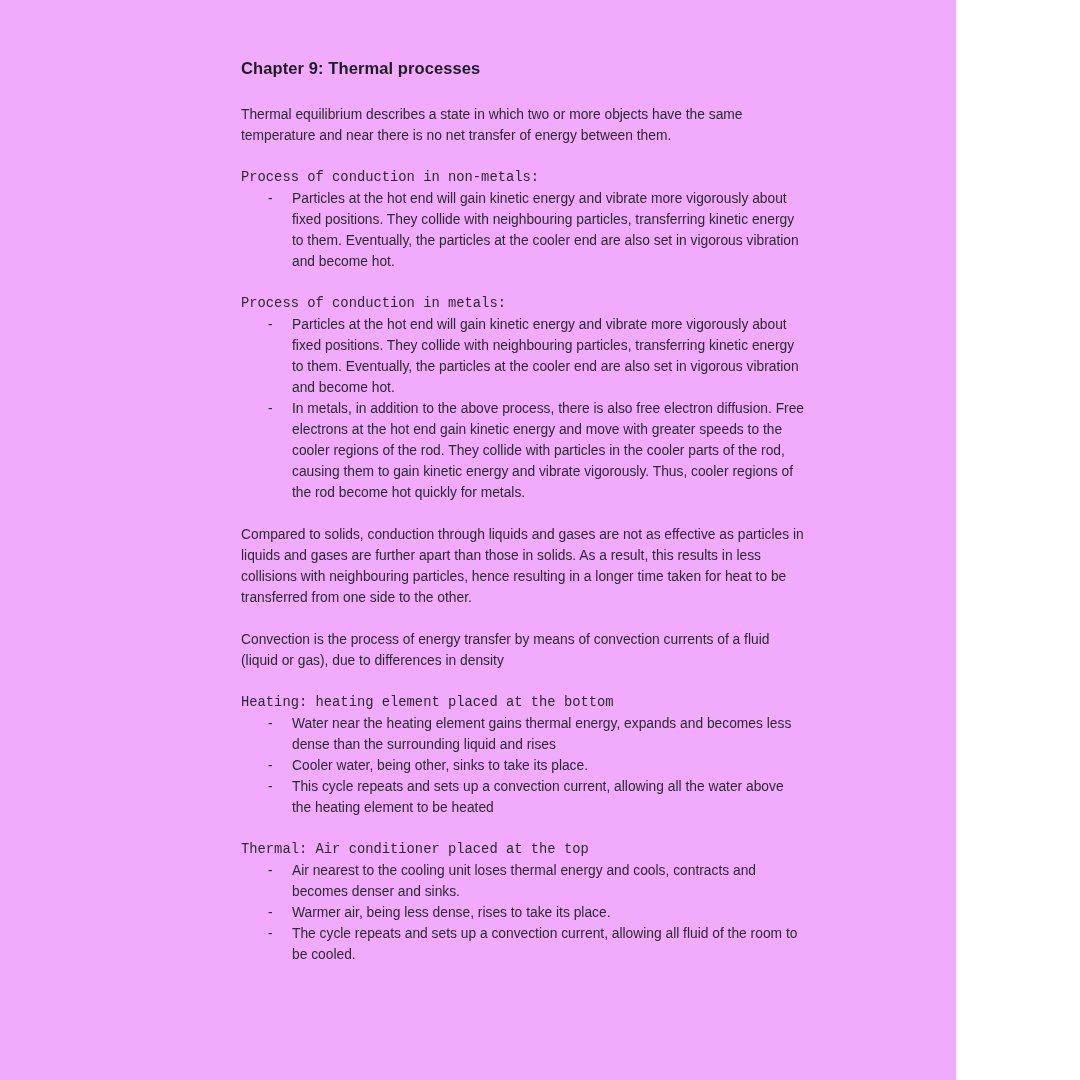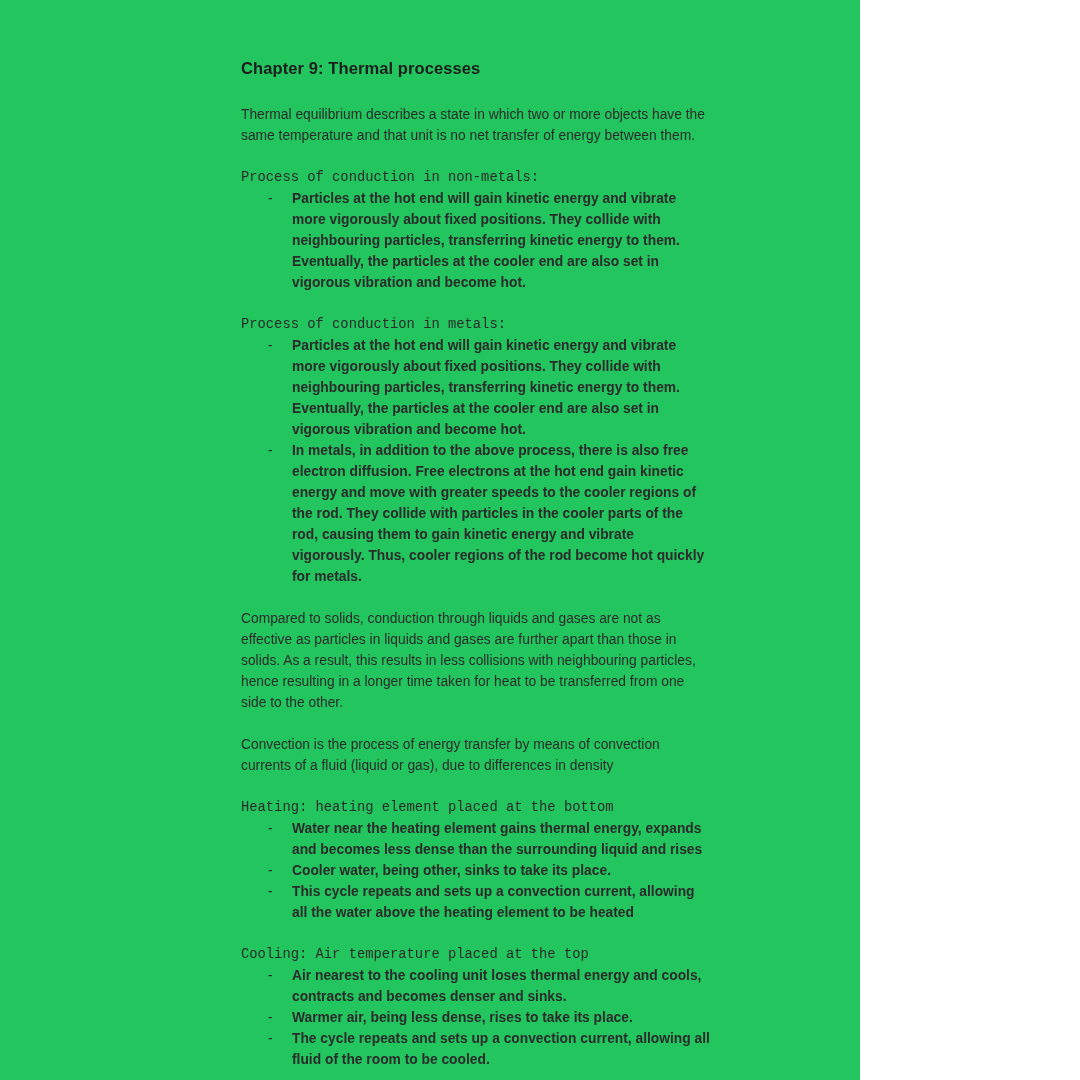--- a/index.html
+++ b/index.html
@@ -10,23 +10,23 @@
   body {
     width: 1080px;
     height: 1080px;
     font-family: "Liberation Sans", sans-serif;
     color: #2b2b2b;
     -webkit-font-smoothing: antialiased;
   }
 
   .page {
     position: relative;
-    width: 860px;
+    width: 956px;
     height: 1080px;
-    background: #22c55e;
+    background: #f0abfc;
     box-sizing: border-box;
     padding: 58px 150px 10px 241px;
   }
 
   .doc-title {
     font-size: 16.5px;
     font-weight: bold;
     line-height: 21px;
     letter-spacing: 0.1px;
     color: #1d1d1d;
@@ -66,30 +66,29 @@
     position: absolute;
     left: 27px;
     top: 0;
     font-size: 13.8px;
     line-height: 21px;
     color: #2b2b2b;
   }
 
   .bullet-text {
     display: block;
-    font-weight: bold;
   }
 </style>
 </head>
 <body>
 
 <div class="page">
   <h1 class="doc-title">Chapter 9: Thermal processes</h1>
   <div id="body-content">
-      <p class="para">Thermal equilibrium describes a state in which two or more objects have the same temperature and that unit is no net transfer of energy between them.</p>
+      <p class="para">Thermal equilibrium describes a state in which two or more objects have the same temperature and near there is no net transfer of energy between them.</p>
       <p class="para lead-in">Process of conduction in non-metals:</p>
       <ul class="bullet-list">
         <li class="bullet-item">
           <span class="bullet-marker">-</span>
           <span class="bullet-text">Particles at the hot end will gain kinetic energy and vibrate more vigorously about fixed positions. They collide with neighbouring particles, transferring kinetic energy to them. Eventually, the particles at the cooler end are also set in vigorous vibration and become hot.</span>
         </li>
       </ul>
       <p class="para lead-in">Process of conduction in metals:</p>
       <ul class="bullet-list">
         <li class="bullet-item">
@@ -111,21 +110,21 @@
         </li>
         <li class="bullet-item">
           <span class="bullet-marker">-</span>
           <span class="bullet-text">Cooler water, being other, sinks to take its place.</span>
         </li>
         <li class="bullet-item">
           <span class="bullet-marker">-</span>
           <span class="bullet-text">This cycle repeats and sets up a convection current, allowing all the water above the heating element to be heated</span>
         </li>
       </ul>
-      <p class="para lead-in">Cooling: Air temperature placed at the top</p>
+      <p class="para lead-in">Thermal: Air conditioner placed at the top</p>
       <ul class="bullet-list">
         <li class="bullet-item">
           <span class="bullet-marker">-</span>
           <span class="bullet-text">Air nearest to the cooling unit loses thermal energy and cools, contracts and becomes denser and sinks.</span>
         </li>
         <li class="bullet-item">
           <span class="bullet-marker">-</span>
           <span class="bullet-text">Warmer air, being less dense, rises to take its place.</span>
         </li>
         <li class="bullet-item">

